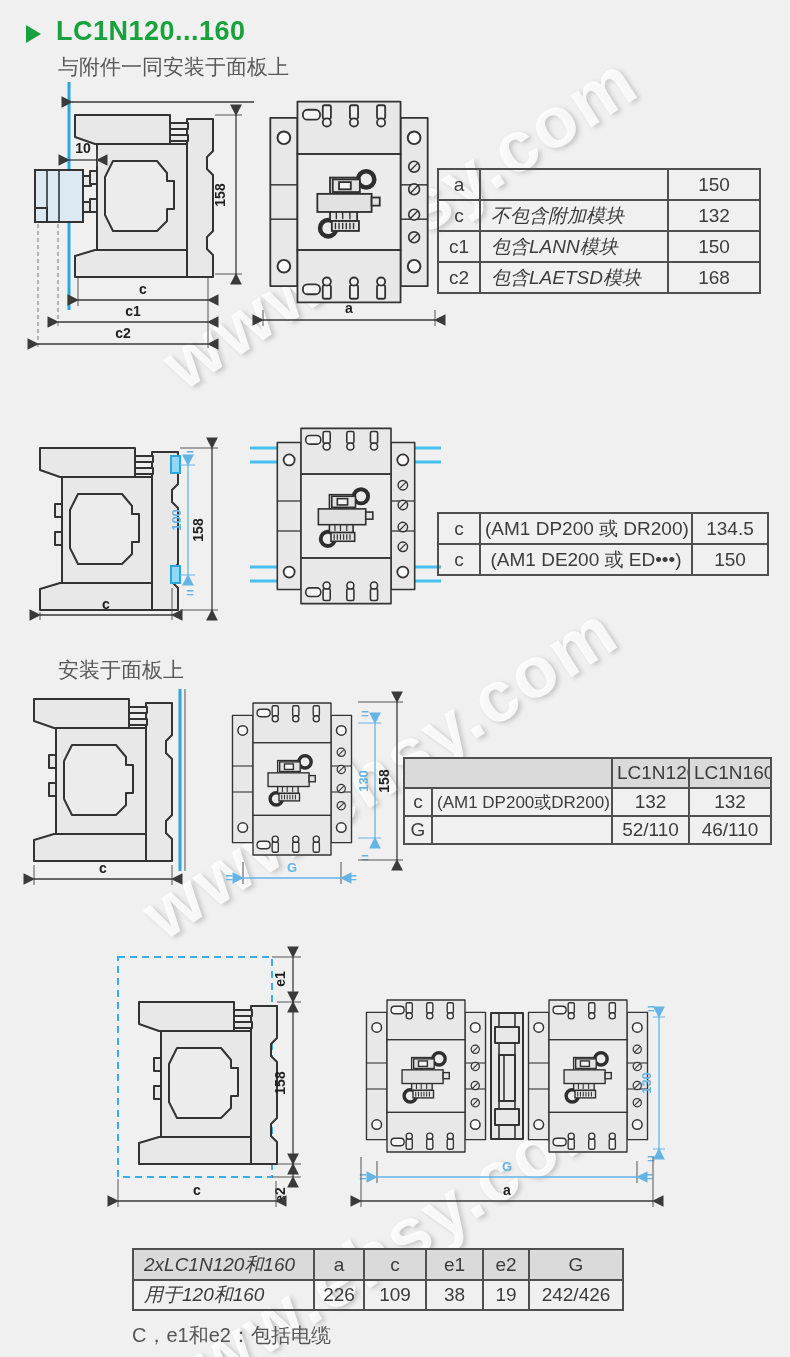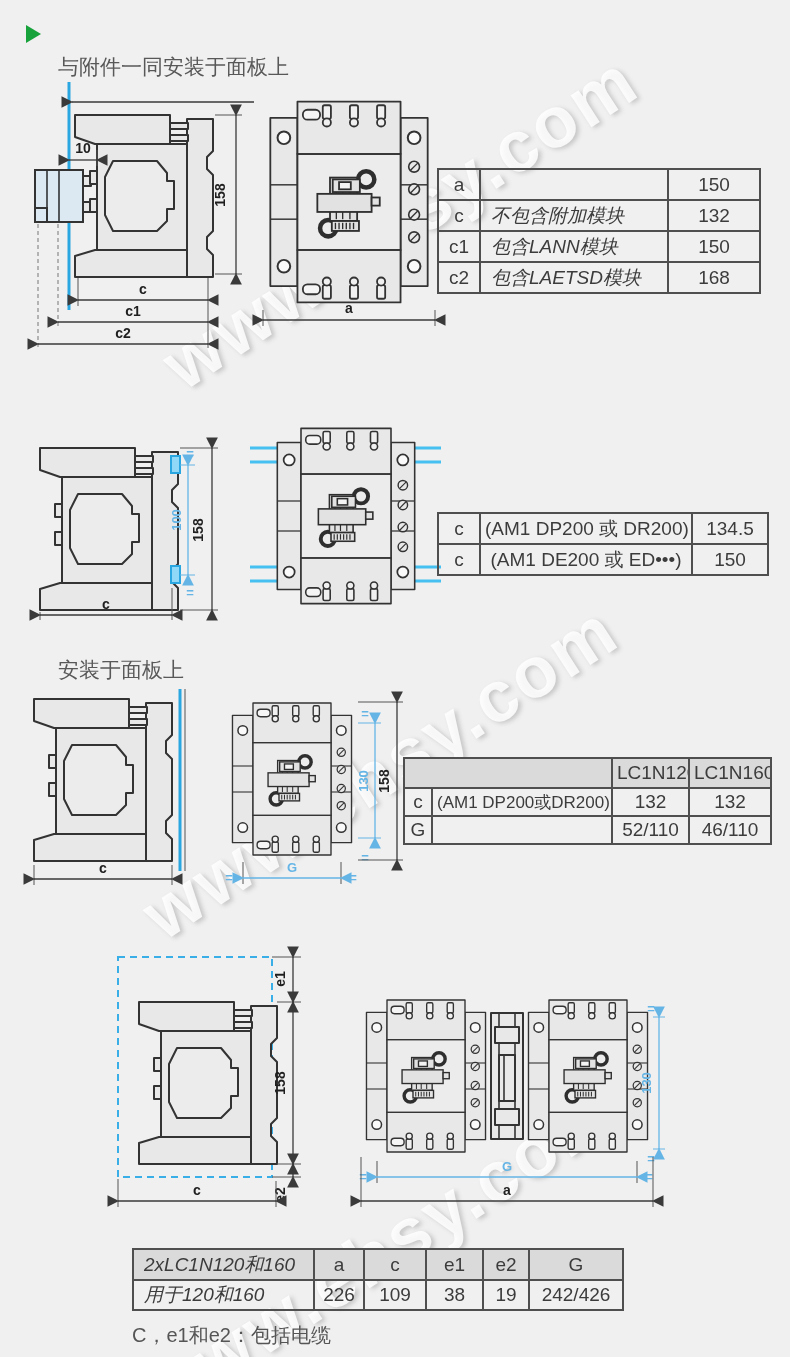--- a/index.html
+++ b/index.html
@@ -157,20 +157,21 @@
   </defs>
 </svg>
 
 <div id="page">
 
   <span class="wm" style="left:170px; top:330px;">www.ehsy.com</span>
   <span class="wm" style="left:150px; top:880px;">www.ehsy.com</span>
   <span class="wm" style="left:150px; top:1360px;">www.ehsy.com</span>
 
   <div class="layer" id="tri"></div>
+  <div class="layer" id="title">LC1N120...160</div>
   <div class="layer sub" id="sub1">与附件一同安装于面板上</div>
 
   <svg class="draw" style="left:22px; top:82px;" width="245" height="272" viewBox="0 0 245 272">
     <line class="panel" x1="47" y1="0" x2="47" y2="228"></line>
     <line class="dim" x1="50" y1="20" x2="232" y2="20" marker-start="url(#aD)"></line>
     <g>
       <rect class="mod" x="13" y="88" width="48" height="52"></rect>
       <line class="ln" x1="25" y1="88" x2="25" y2="140"></line>
       <line class="ln" x1="37" y1="88" x2="37" y2="140"></line>
       <rect class="mod" x="13" y="126" width="12" height="14"></rect>

